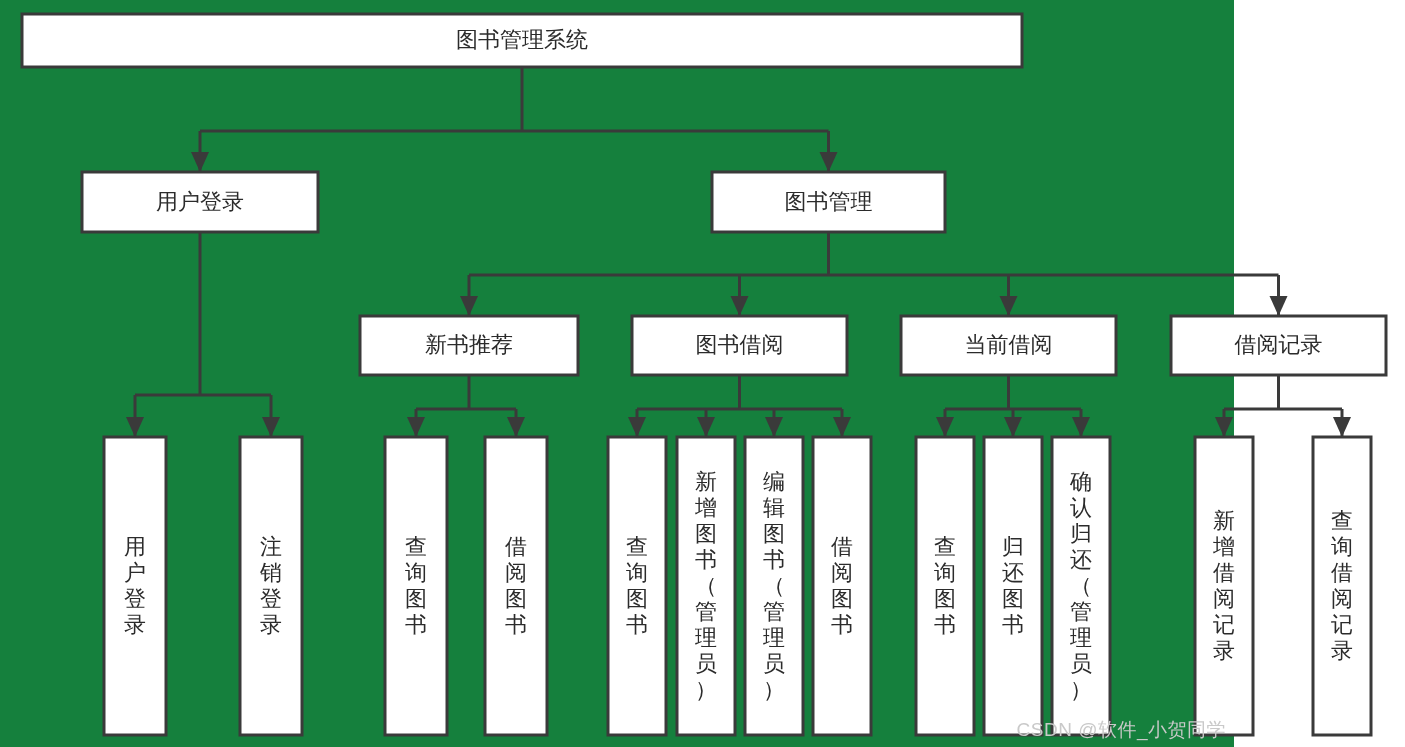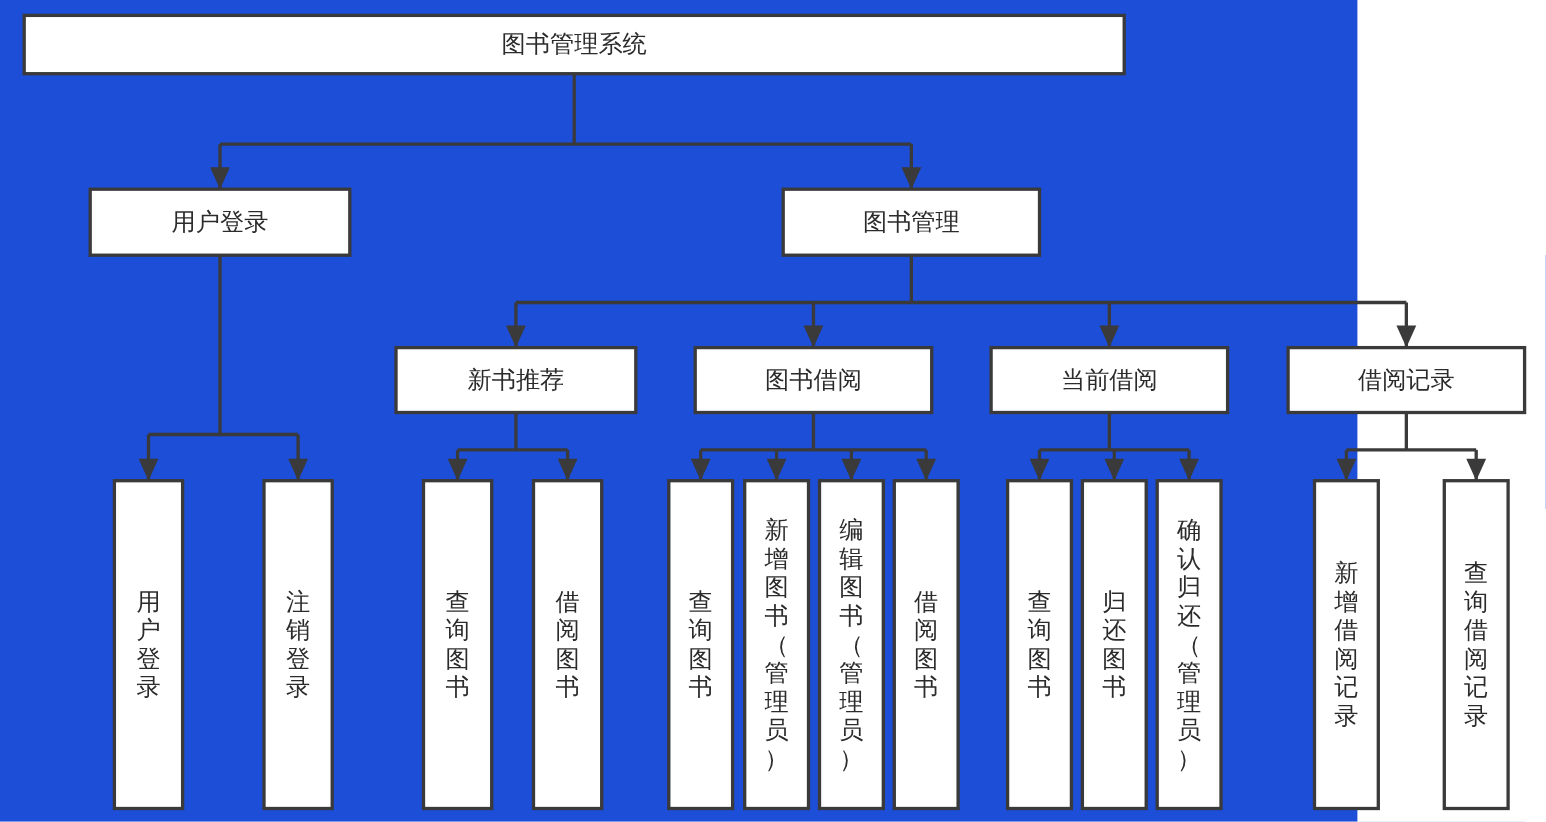--- a/index.html
+++ b/index.html
@@ -10,21 +10,21 @@
   body {
     width: 1405px;
     height: 747px;
     font-family: "Liberation Sans", "DejaVu Sans", sans-serif;
     overflow: hidden;
   }
   #diagram-root {
     position: relative;
     width: 1234px;
     height: 747px;
-    background: #1d4ed8;
+    background: #15803d;
   }
   svg.diagram-canvas {
     position: absolute;
     left: 0;
     top: 0;
     width: 1405px;
     height: 747px;
   }
   .node-box {
     fill: #ffffff;
@@ -214,13 +214,14 @@
         <g>
           <rect x="1195" y="437" width="58" height="298" class="node-box"></rect>
           <text x="1224" y="528.28" class="node-label-v"><tspan x="1224" dy="0">新</tspan><tspan x="1224" dy="26">增</tspan><tspan x="1224" dy="26">借</tspan><tspan x="1224" dy="26">阅</tspan><tspan x="1224" dy="26">记</tspan><tspan x="1224" dy="26">录</tspan></text>
         </g>
         <g>
           <rect x="1313" y="437" width="58" height="298" class="node-box"></rect>
           <text x="1342" y="528.28" class="node-label-v"><tspan x="1342" dy="0">查</tspan><tspan x="1342" dy="26">询</tspan><tspan x="1342" dy="26">借</tspan><tspan x="1342" dy="26">阅</tspan><tspan x="1342" dy="26">记</tspan><tspan x="1342" dy="26">录</tspan></text>
         </g>
       </g>
   </svg>
+  <div class="watermark-text">CSDN @软件_小贺同学</div>
 </div>
 
 </body></html>

